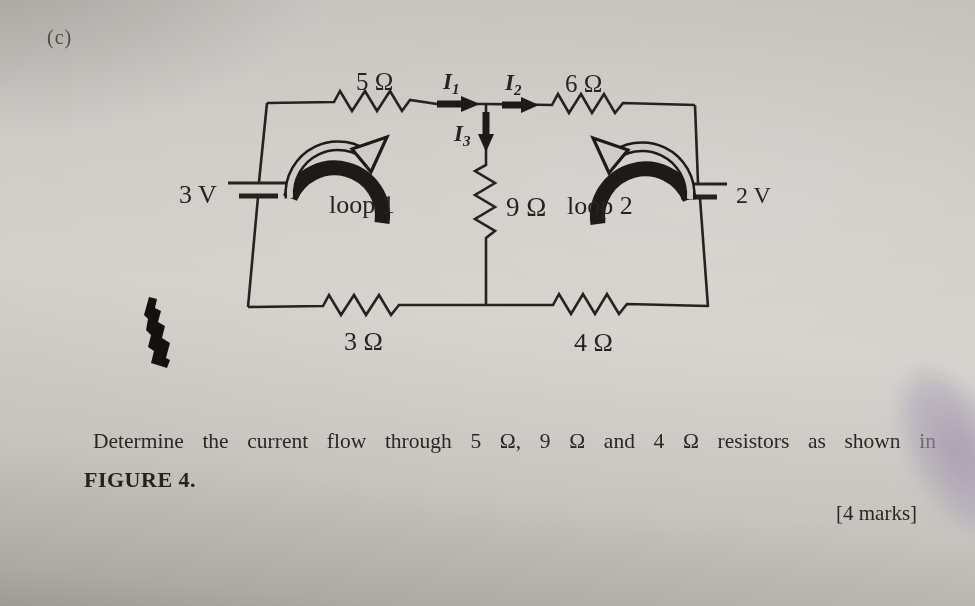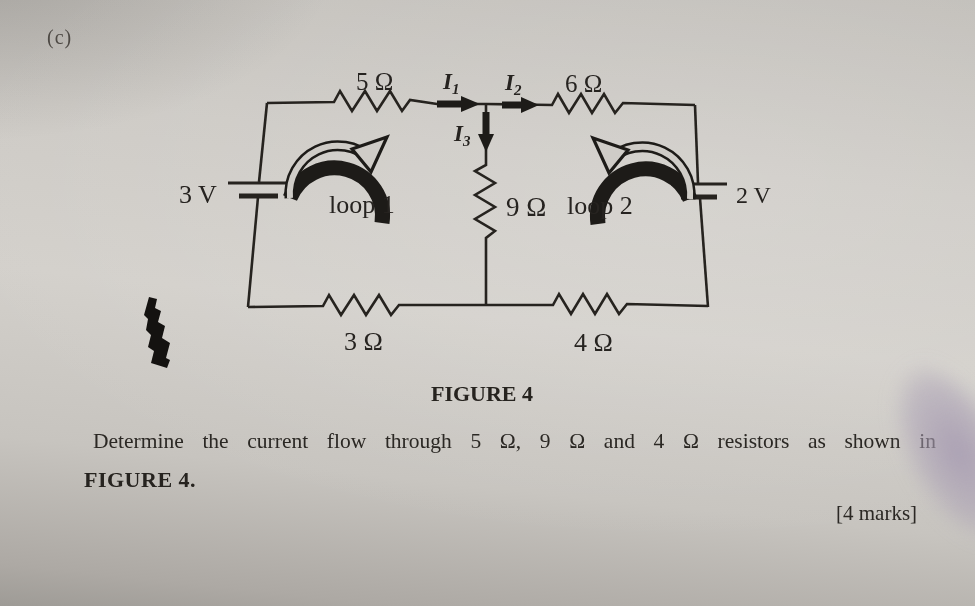--- a/index.html
+++ b/index.html
@@ -123,19 +123,18 @@
     <text class="cur" x="443" y="89"><tspan>I</tspan><tspan class="cursub" dy="5">1</tspan></text>
     <text class="cur" x="505" y="90"><tspan>I</tspan><tspan class="cursub" dy="5">2</tspan></text>
     <text class="cur" x="454" y="141"><tspan>I</tspan><tspan class="cursub" dy="5">3</tspan></text>
 
     <text class="loop-label" x="329" y="213">loop 1</text>
     <text class="loop-label" x="567" y="214">loop 2</text>
 
     <path fill="#141210" d="M149,297 l8,2 -2,9 6,3 -3,11 7,4 -3,12 8,5 -4,15 4,2 -3,8 -16,-5 3,-12 -6,-4 3,-12 -5,-5 2,-11 -4,-4 z"></path>
   </svg>
 
-  <div id="figure-caption" class="soft">FIGURE 4</div>
   <div id="question-line-1" class="soft">Determine the current flow through 5 Ω, 9 Ω and 4 Ω resistors as shown in</div>
   <div id="question-line-2" class="soft">FIGURE 4.</div>
   <div id="marks-label" class="soft">[4 marks]</div>
 
   <div id="finger-blur"></div>
 </div>
 
 </body></html>

